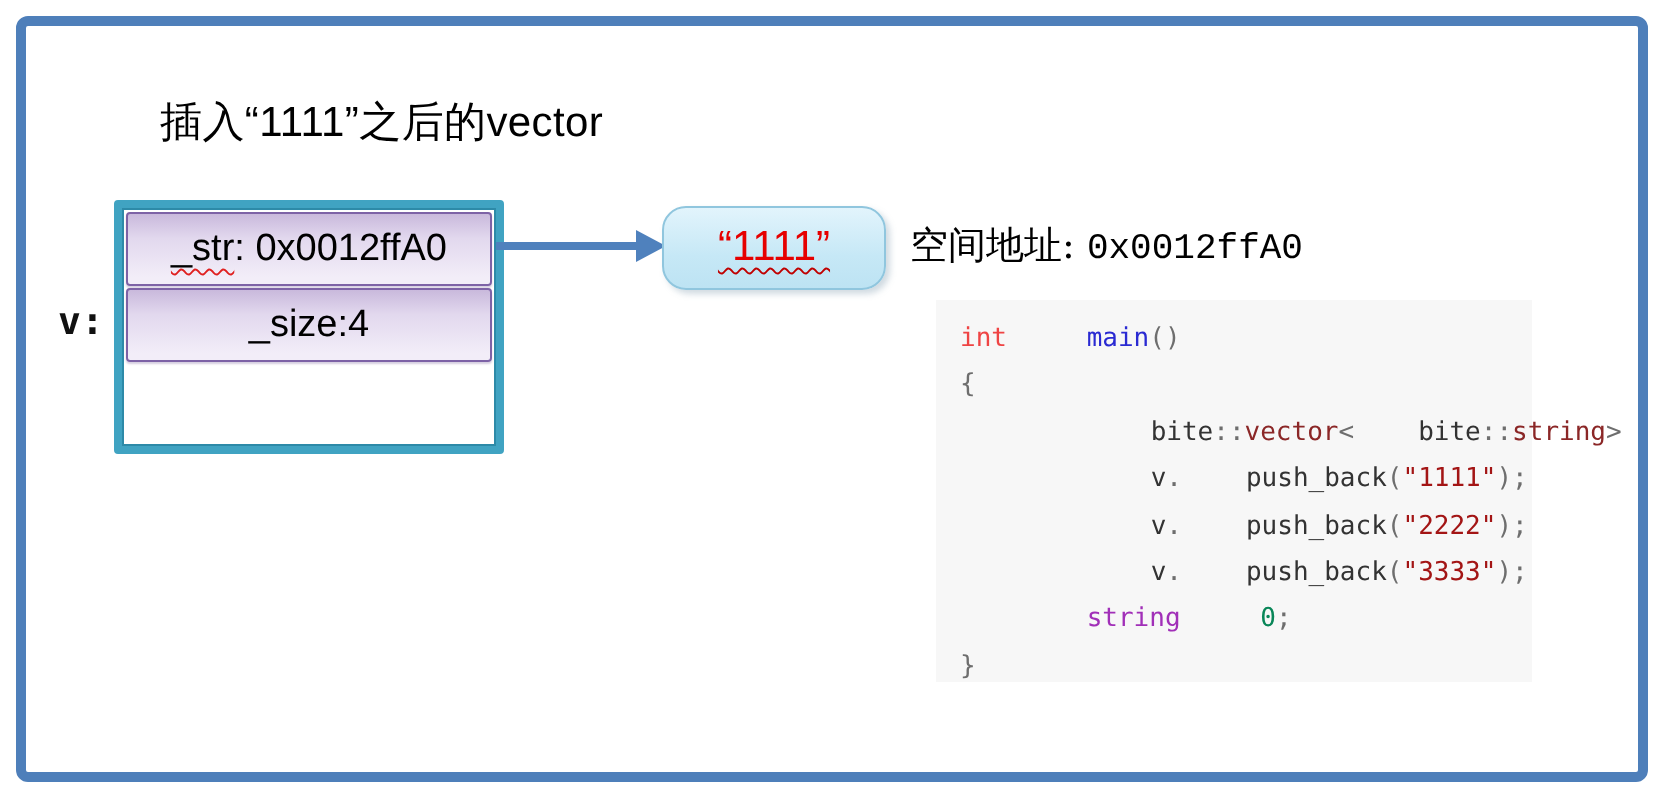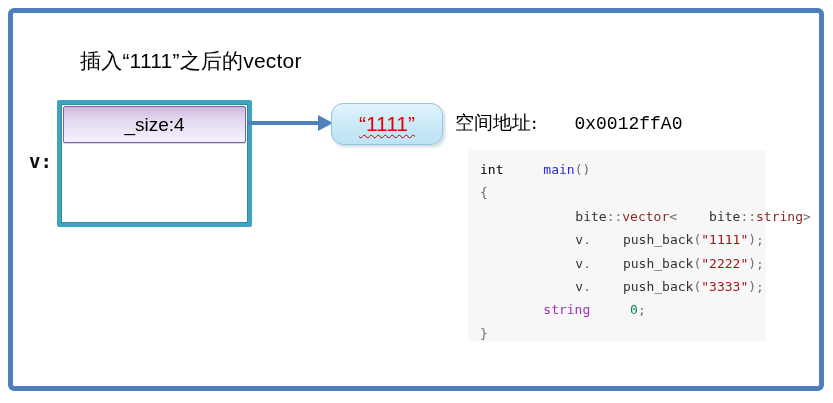--- a/index.html
+++ b/index.html
@@ -54,49 +54,53 @@
   .value-box .red-squiggle {
     text-decoration:underline wavy #c00000 1px;
     text-underline-offset:3px;
     text-decoration-skip-ink:none;
   }
 
   .address {
     position:absolute; left:455px; top:110px;
     font-family:"DejaVu Serif", serif; font-size:19px; color:#000;
   }
-  .address .addr-mono { font-family:"Liberation Mono", monospace; font-size:18px;margin-left:31px; }
+  .address .addr-mono { font-family:"Liberation Mono", monospace; font-size:18px; }
 
   .code-panel {
     position:absolute; left:468px; top:150px; width:298px; height:191px;
     background:#f7f7f7; padding:8px 12px;
     font-family:"DejaVu Sans Mono", monospace; font-size:13px;
   }
   .code-line { white-space:pre; line-height:23.4px; }
-  .tk-kwtype { color:#000000; }
+  .tk-kwtype { color:#ef4444; }
   .tk-fn     { color:#2a2ad2; }
   .tk-punc   { color:#6e6e6e; }
   .tk-plain  { color:#333333;margin-left:32px; }
   .tk-type   { color:#8b2727;margin-top:47px; }
   .tk-str    { color:#a31515; }
   .tk-kw     { color:#a12fb8; }
   .tk-num    { color:#098658; }
 </style>
 </head>
 <body>
 
 <div class="canvas">
 
   <div class="frame"></div>
 
   <div class="title">插入“1111”之后的vector</div>
 
   <div class="v-label">v:</div>
 
   <div class="struct-box">
+    <div class="cell">
+        <span class="squiggle">_str</span>
+        <span>: 0x0012ffA0</span>
+      </div>
     <div class="cell">_size:4</div>
   </div>
 
   <svg class="arrow" width="86" height="22" viewBox="0 0 86 22">
     <line x1="0" y1="11" x2="71" y2="11" stroke="#4f81bd" stroke-width="4"></line>
     <polygon points="70,3 85,11 70,19" fill="#4f81bd"></polygon>
   </svg>
 
   <div class="value-box">
     <span class="red-squiggle">“1111”</span>

